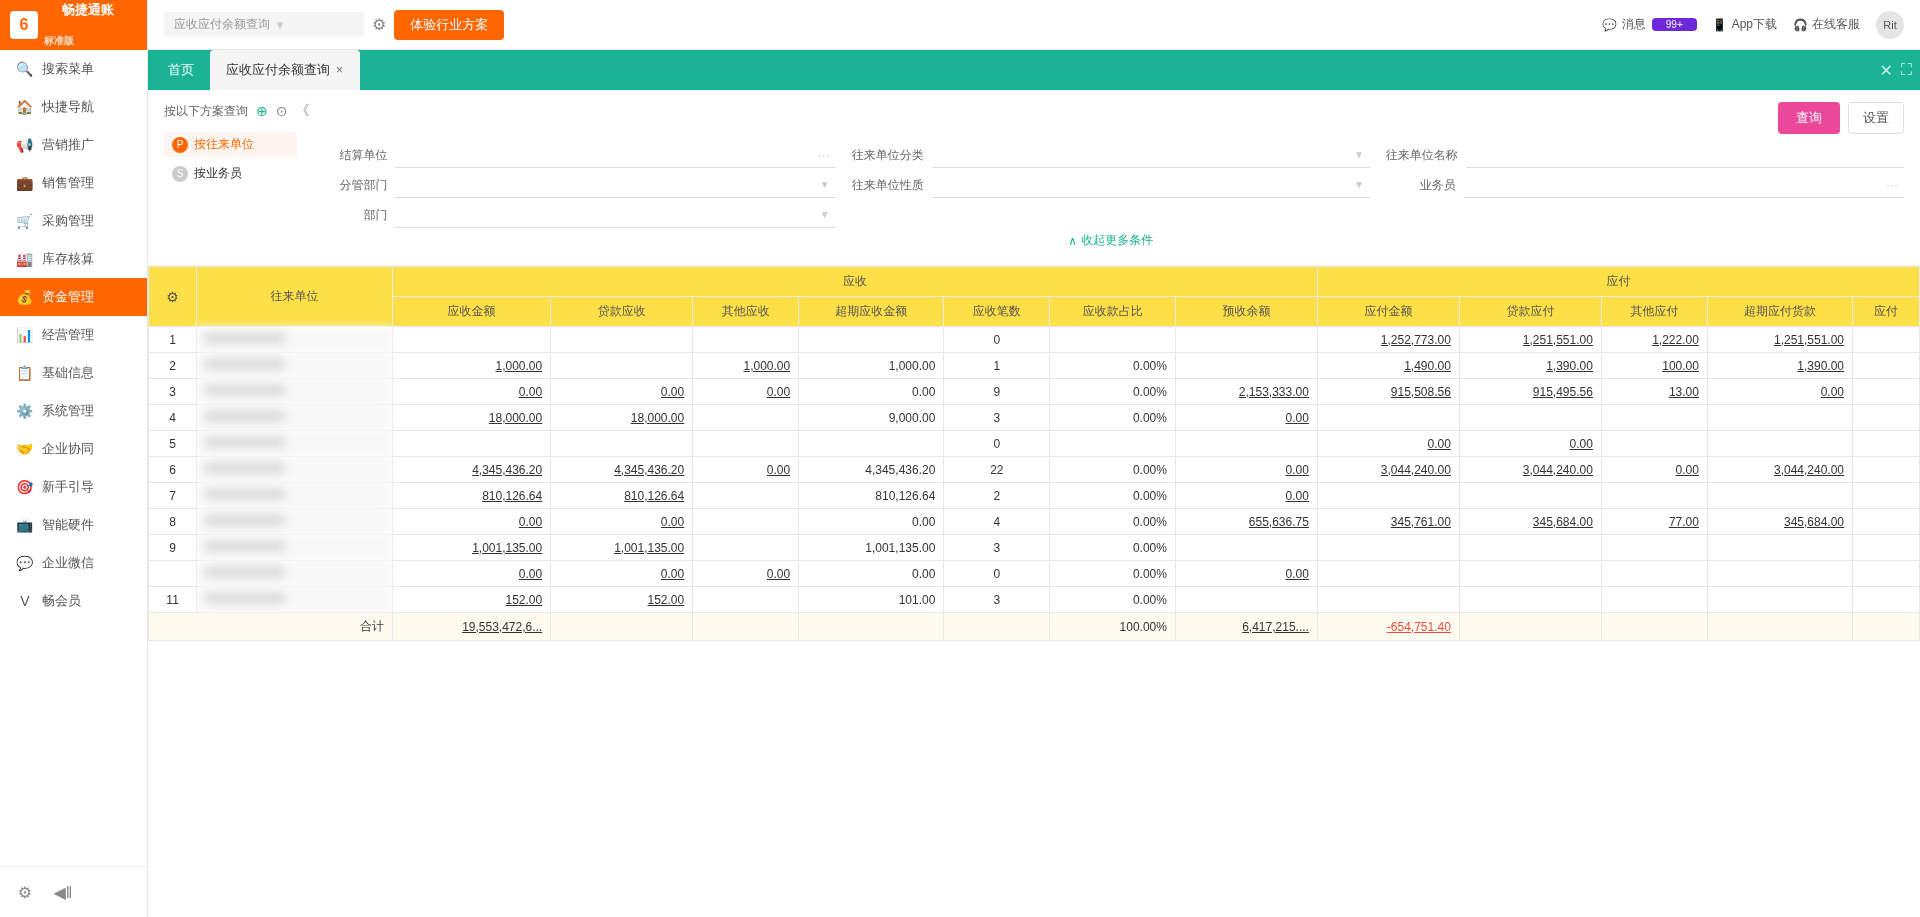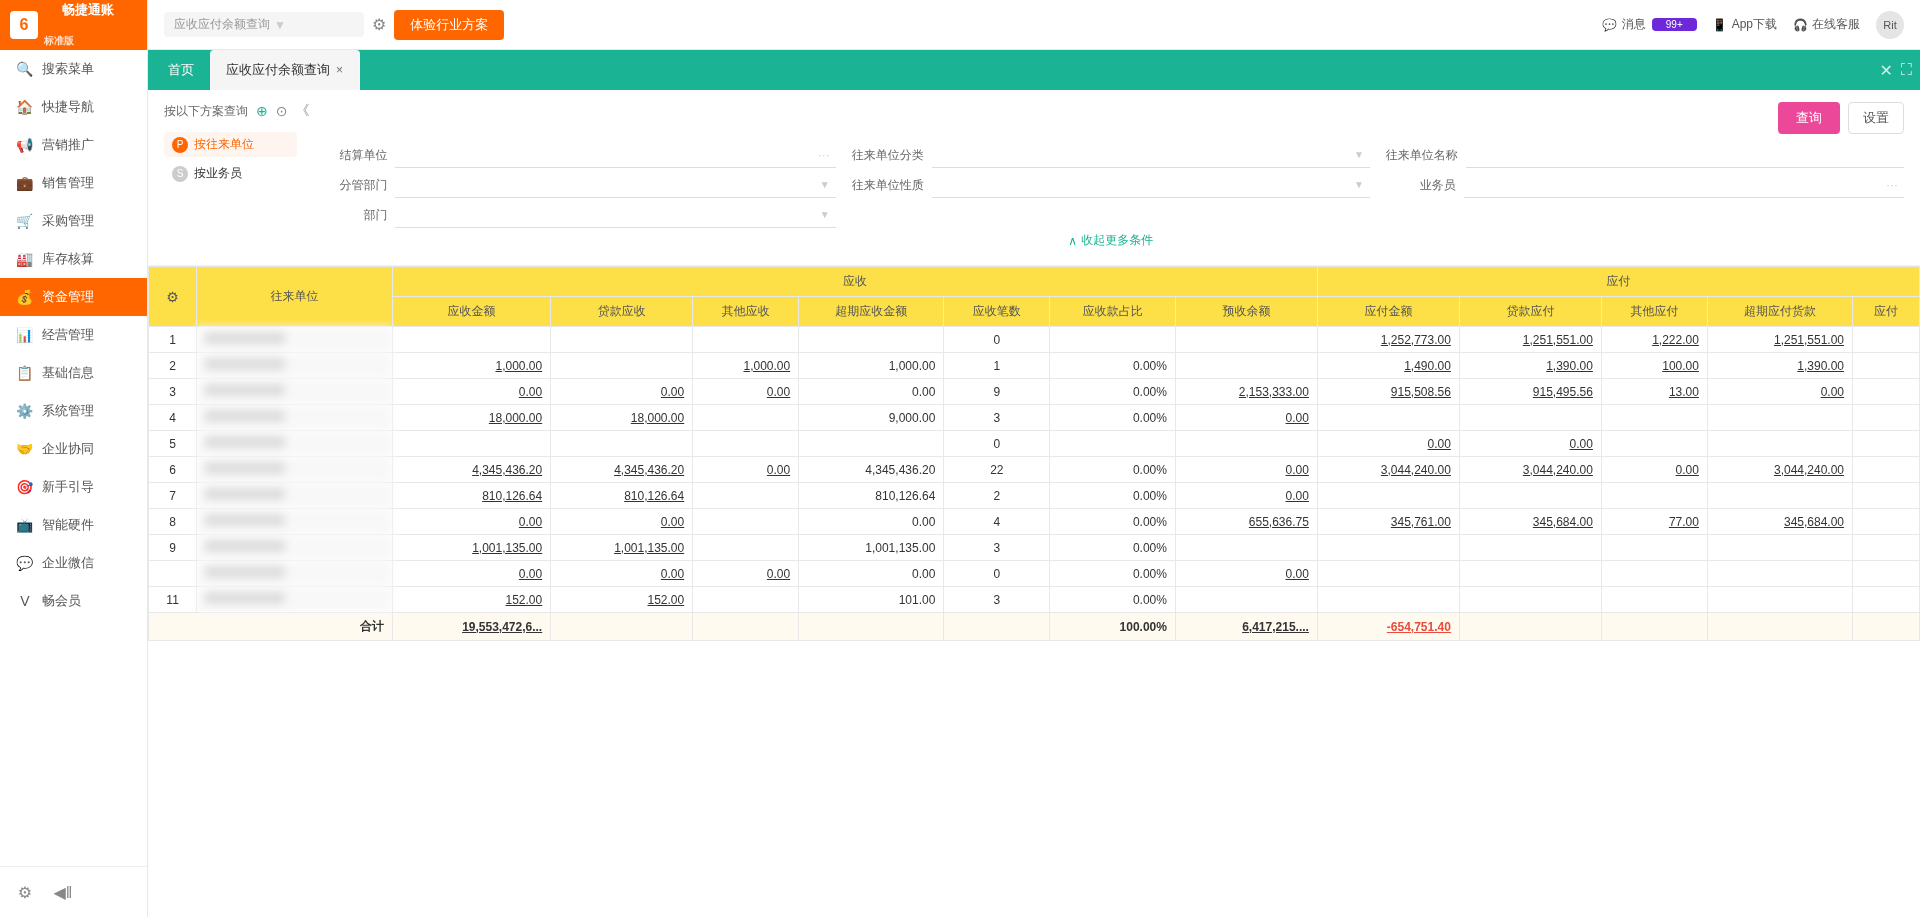--- a/index.html
+++ b/index.html
@@ -194,21 +194,21 @@
       white-space: nowrap; background: white;
     }
     .data-table td.center { text-align: center; }
     .data-table td.left { text-align: left; }
     .data-table .underline { text-decoration: underline; color: #333; cursor: pointer; }
     .data-table .blurred {
       filter: blur(4px); user-select: none; color: #aaa;
       background: #f8f8f8;
     }
     .col-group-header { background: #f0fafa; }
-    .total-row td { background: #fffaf0; font-weight: bold; margin-top: 36px; }
+    .total-row td { background: #fffaf0; font-weight: normal; margin-top: 36px; }
     .total-label { text-align: left; font-size: 12px; color: #333; }
 
     .settings-icon-cell {
       text-align: center; cursor: pointer; color: #888; font-size: 14px;
     }
   </style>
 </head>
 <body>
 
 <div class="sidebar">

